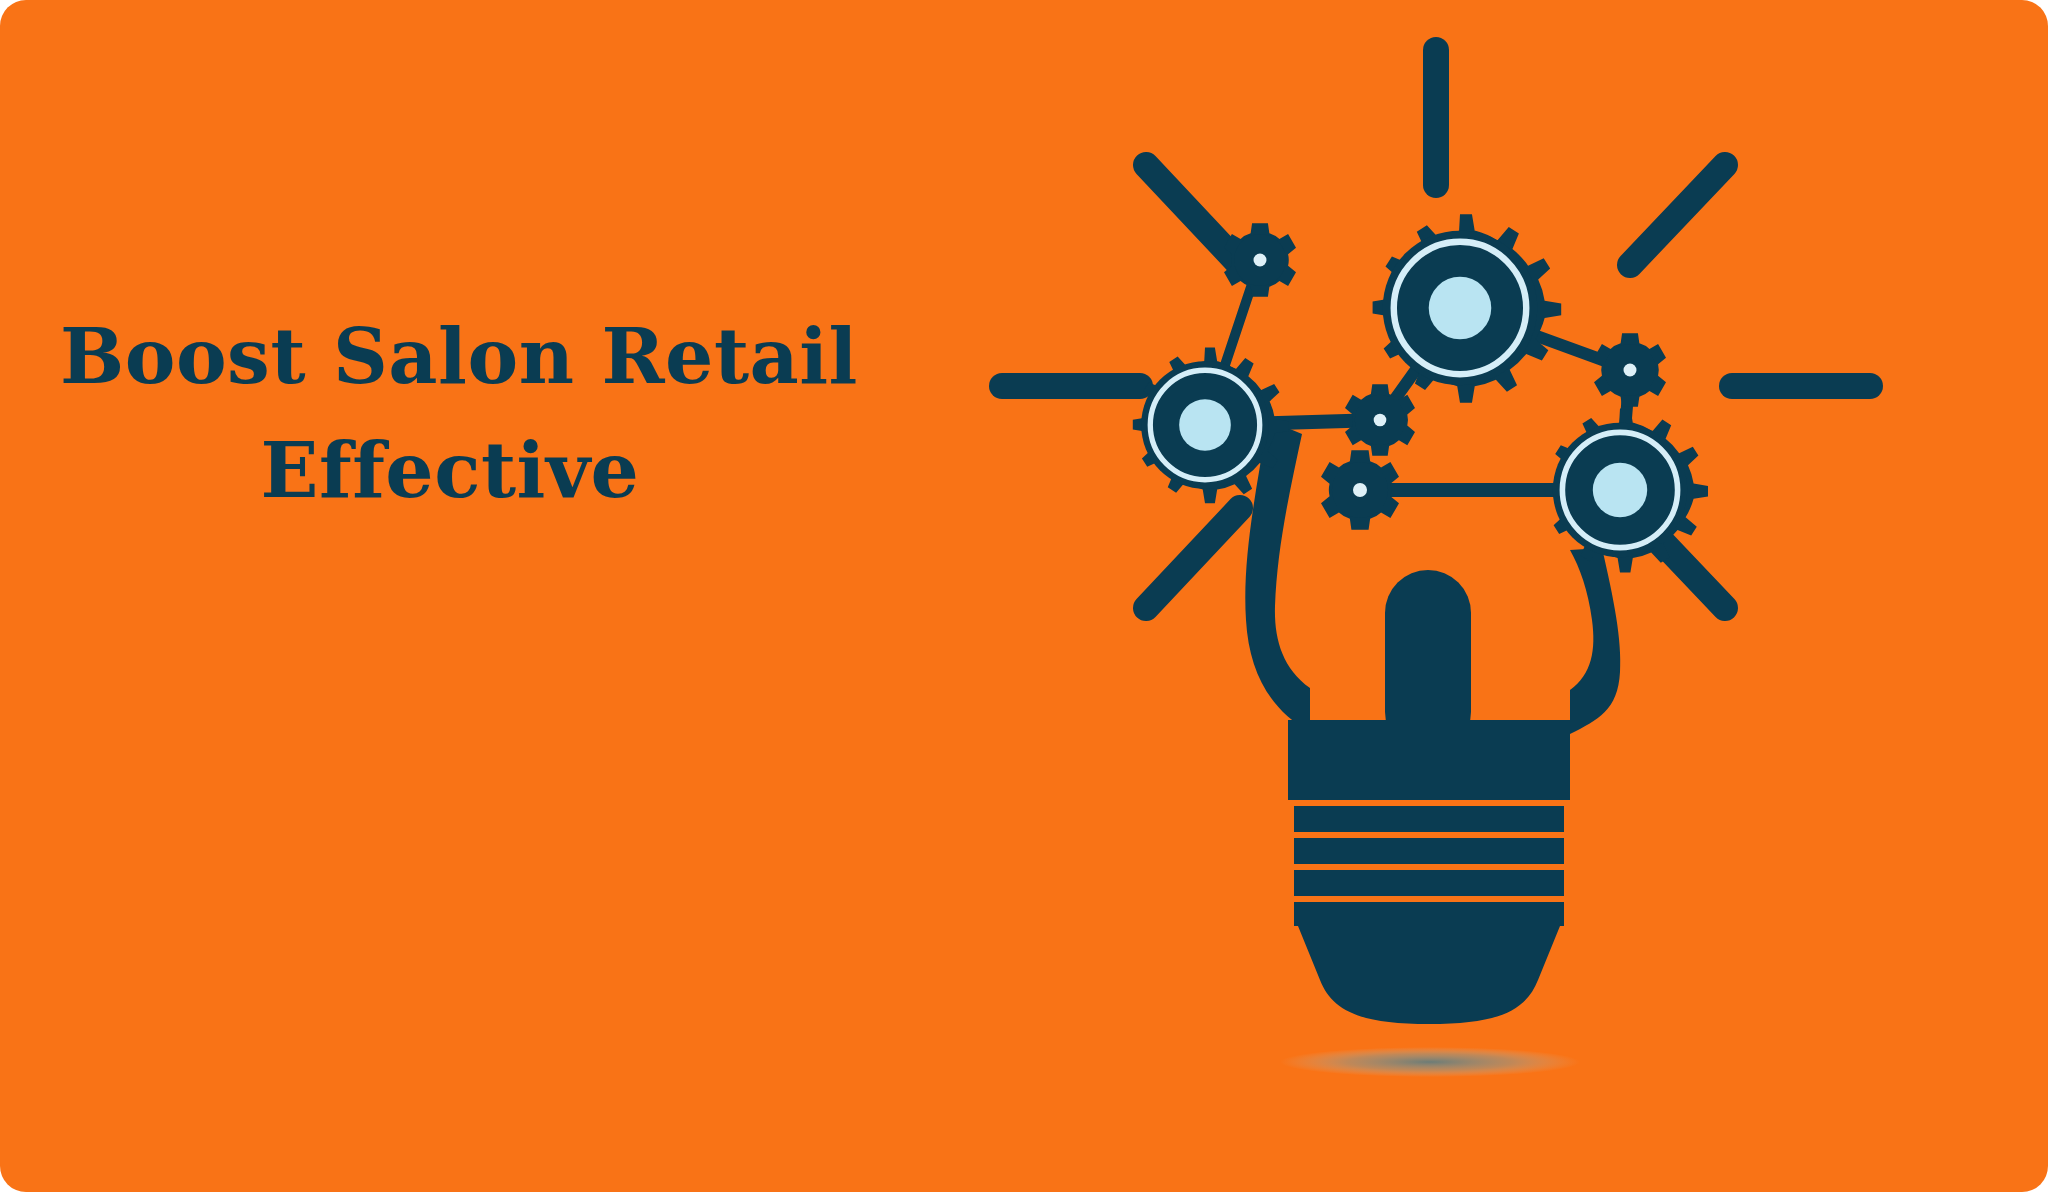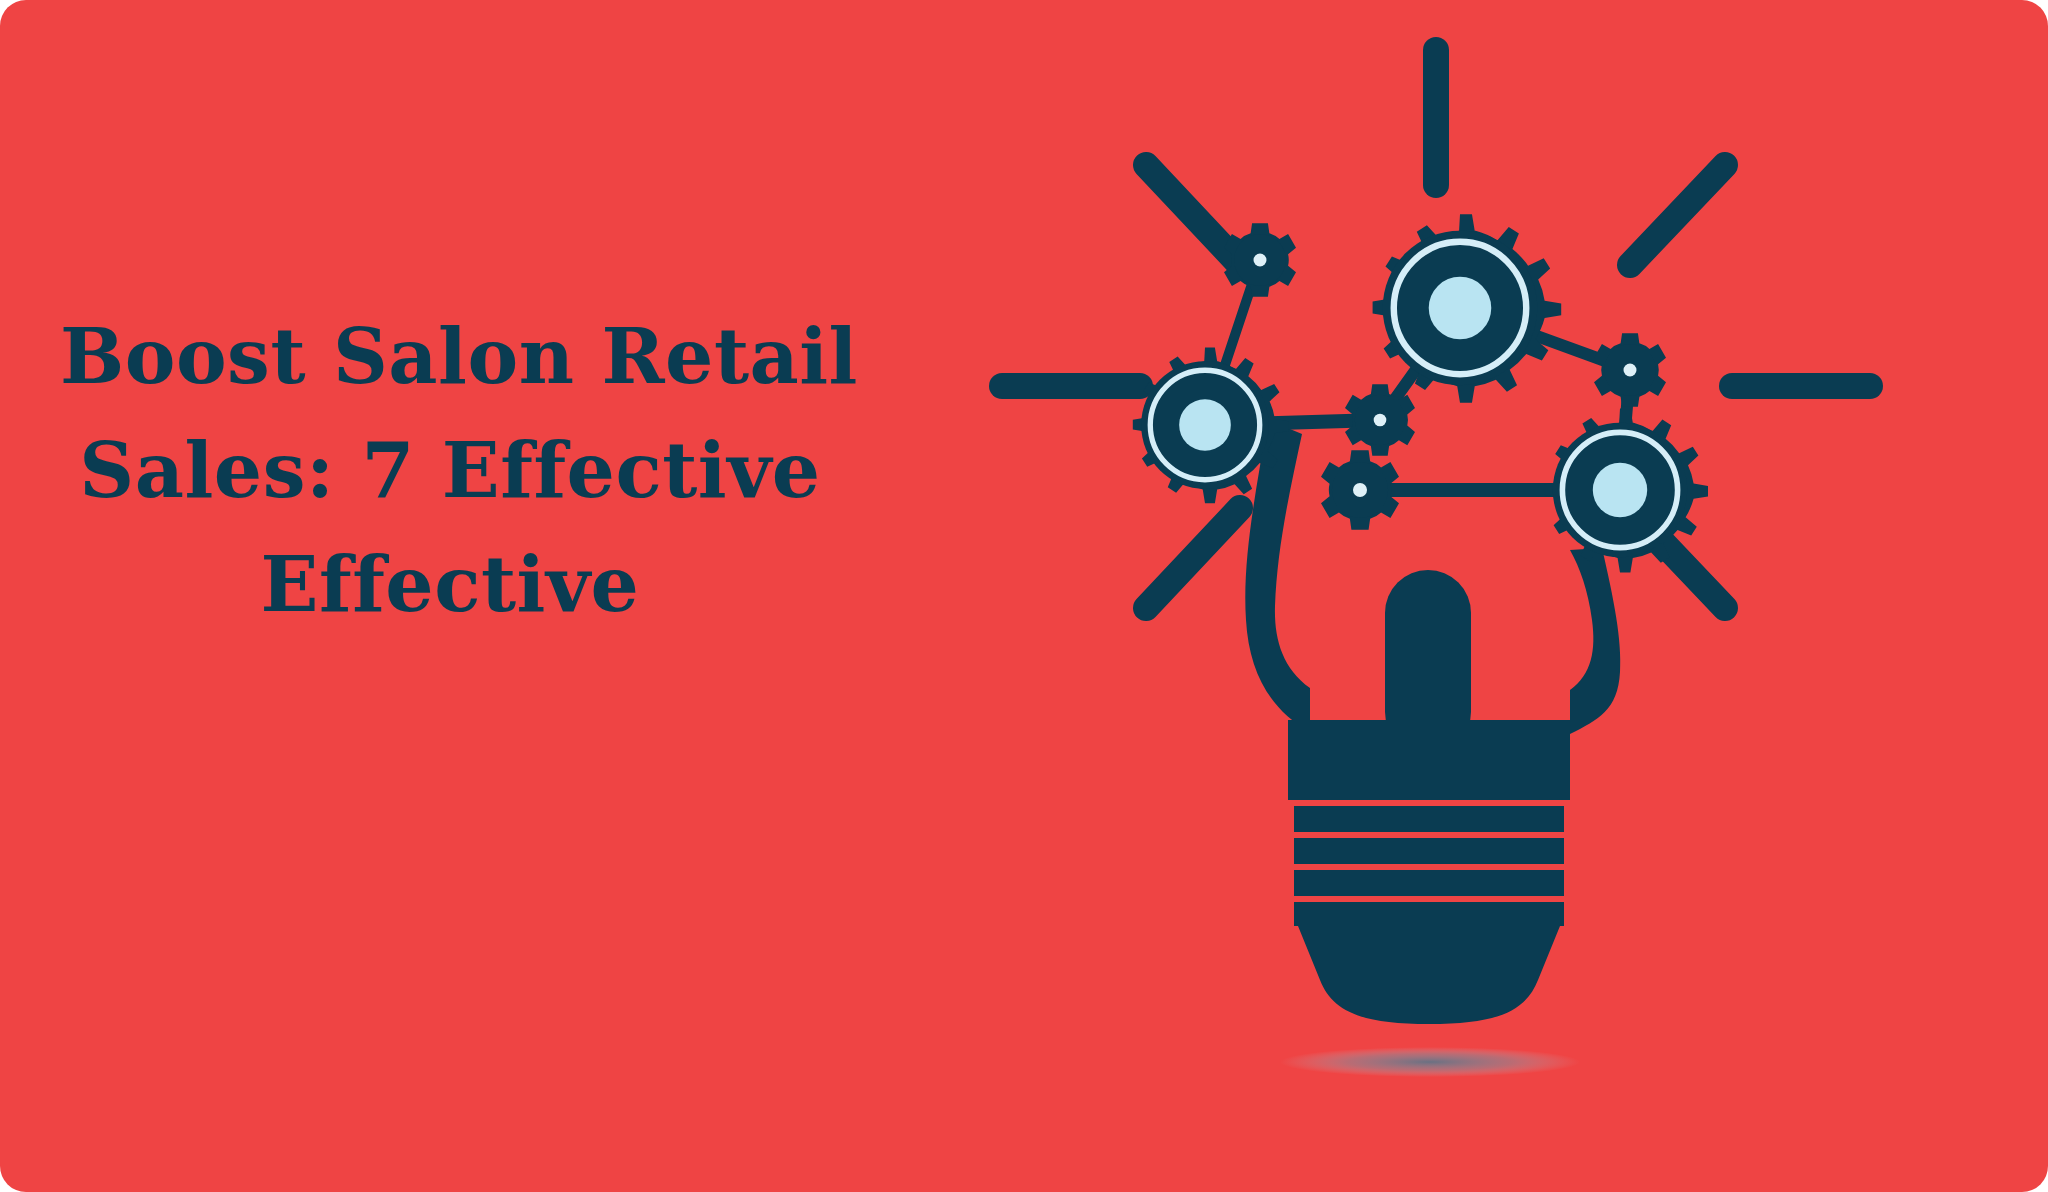--- a/index.html
+++ b/index.html
@@ -11,21 +11,21 @@
     width: 2048px;
     height: 1192px;
     font-family: "DejaVu Sans", sans-serif;
     overflow: hidden;
   }
 
   .poster {
     position: relative;
     width: 2048px;
     height: 1192px;
-    background: #ef4444;
+    background: #f97316;
     border-radius: 26px;
     overflow: hidden;
     box-sizing: border-box;
   }
 
   
   .headline {
     position: absolute;
     left: 60px;
     top: 300px;
@@ -57,21 +57,20 @@
     height: 100%;
   }
 </style>
 </head>
 <body>
 
 <div class="poster">
 
   <div class="headline">
     <span class="line">Boost Salon Retail</span>
-    <span class="line">Sales: 7 Effective</span>
     <span class="line">Effective</span>
   </div>
 
   <div class="illustration">
     <svg viewBox="0 0 1100 1160" xmlns="http://www.w3.org/2000/svg">
       <defs>
         <radialGradient id="gshadow" cx="50%" cy="50%" r="50%">
           <stop offset="0%" stop-color="#3d7f97" stop-opacity="0.75"></stop>
           <stop offset="55%" stop-color="#6aa7bb" stop-opacity="0.40"></stop>
           <stop offset="100%" stop-color="#b9e4f2" stop-opacity="0"></stop>

